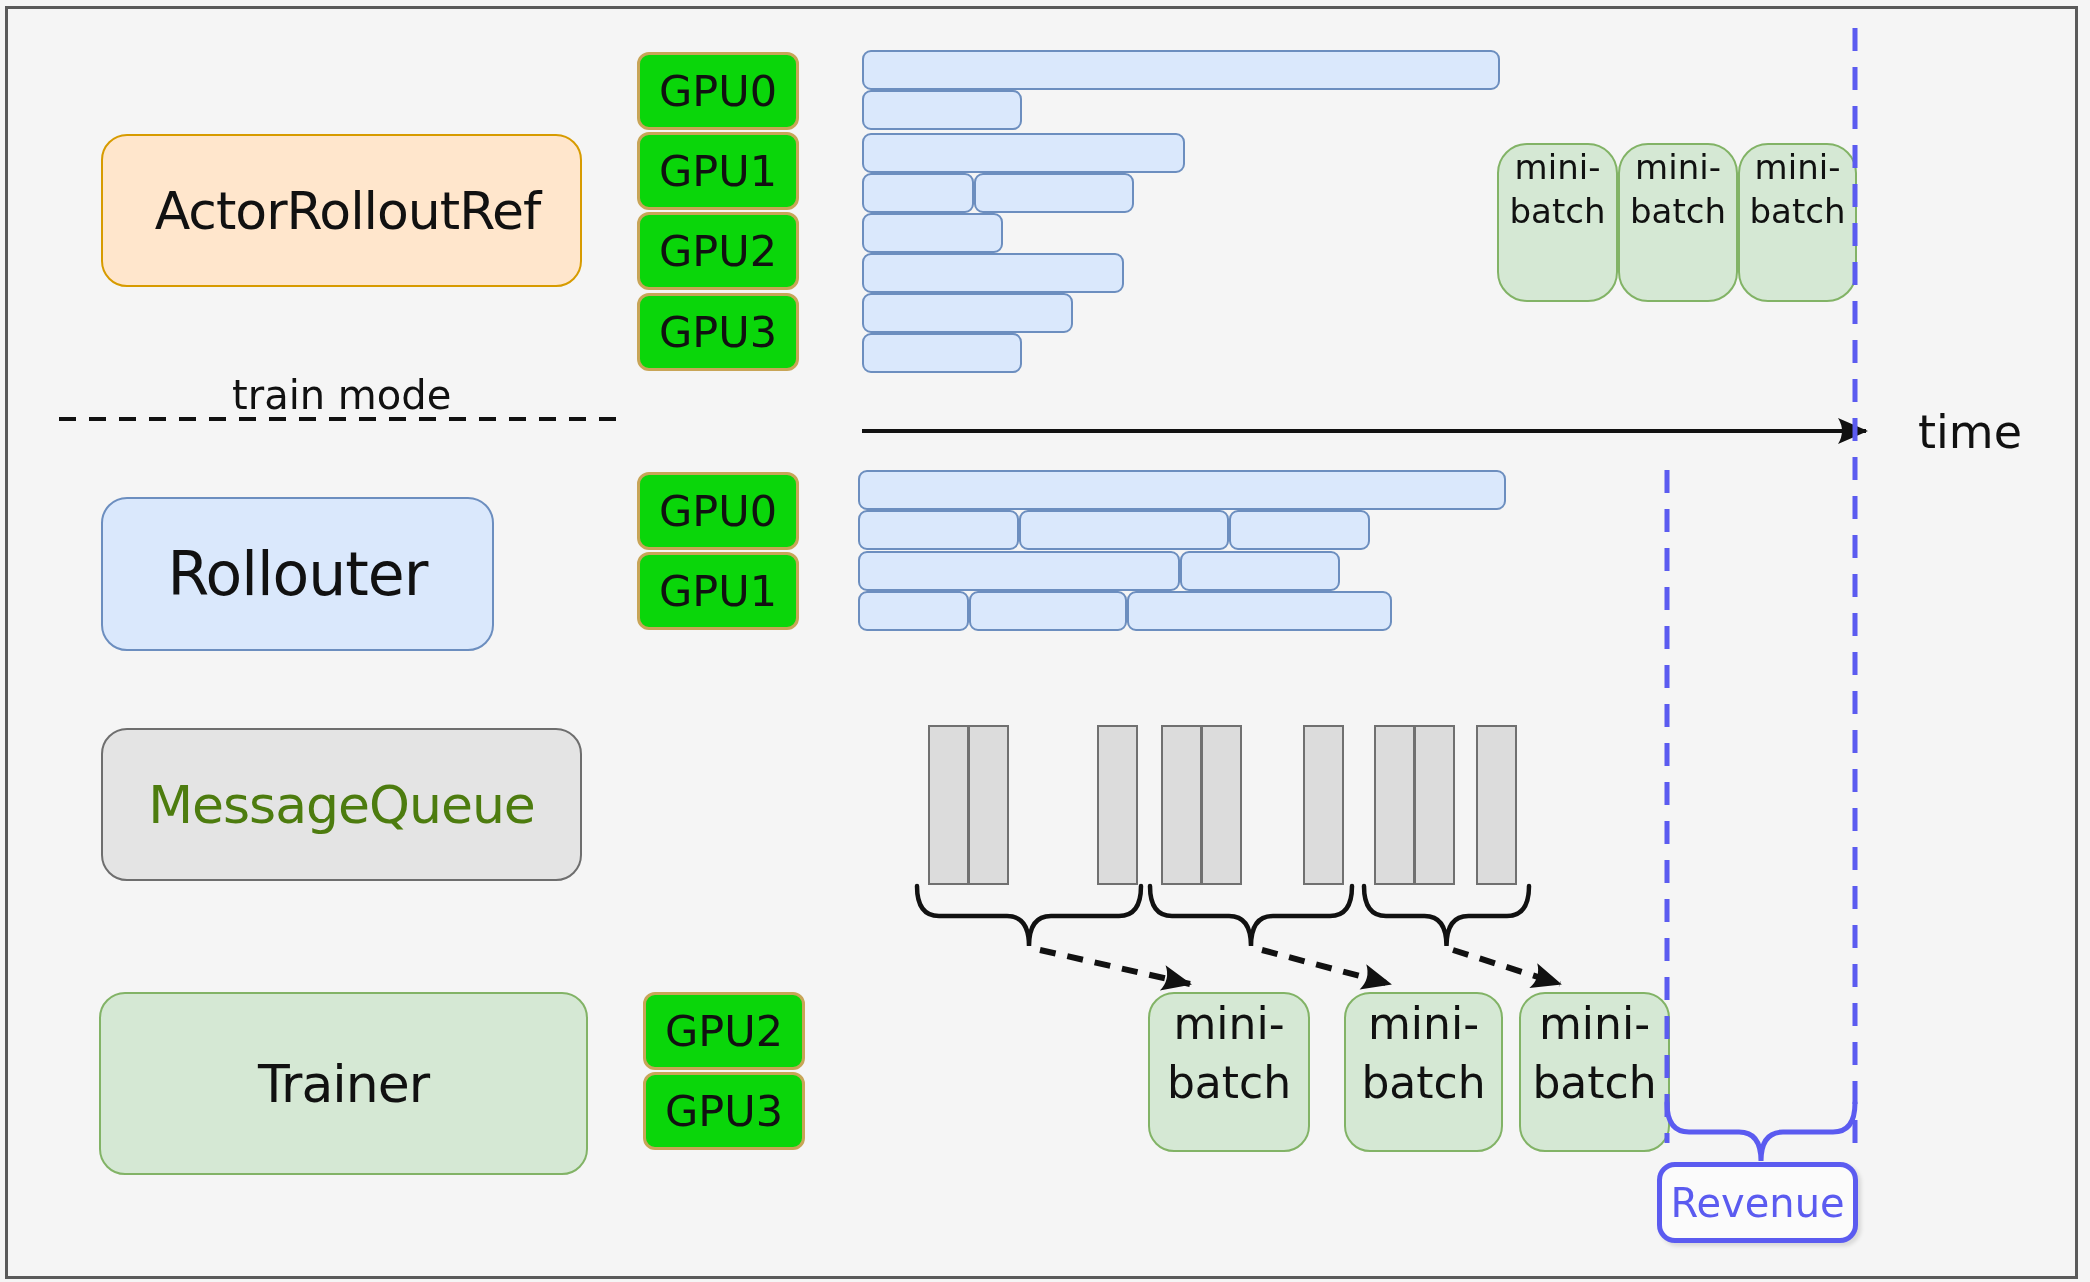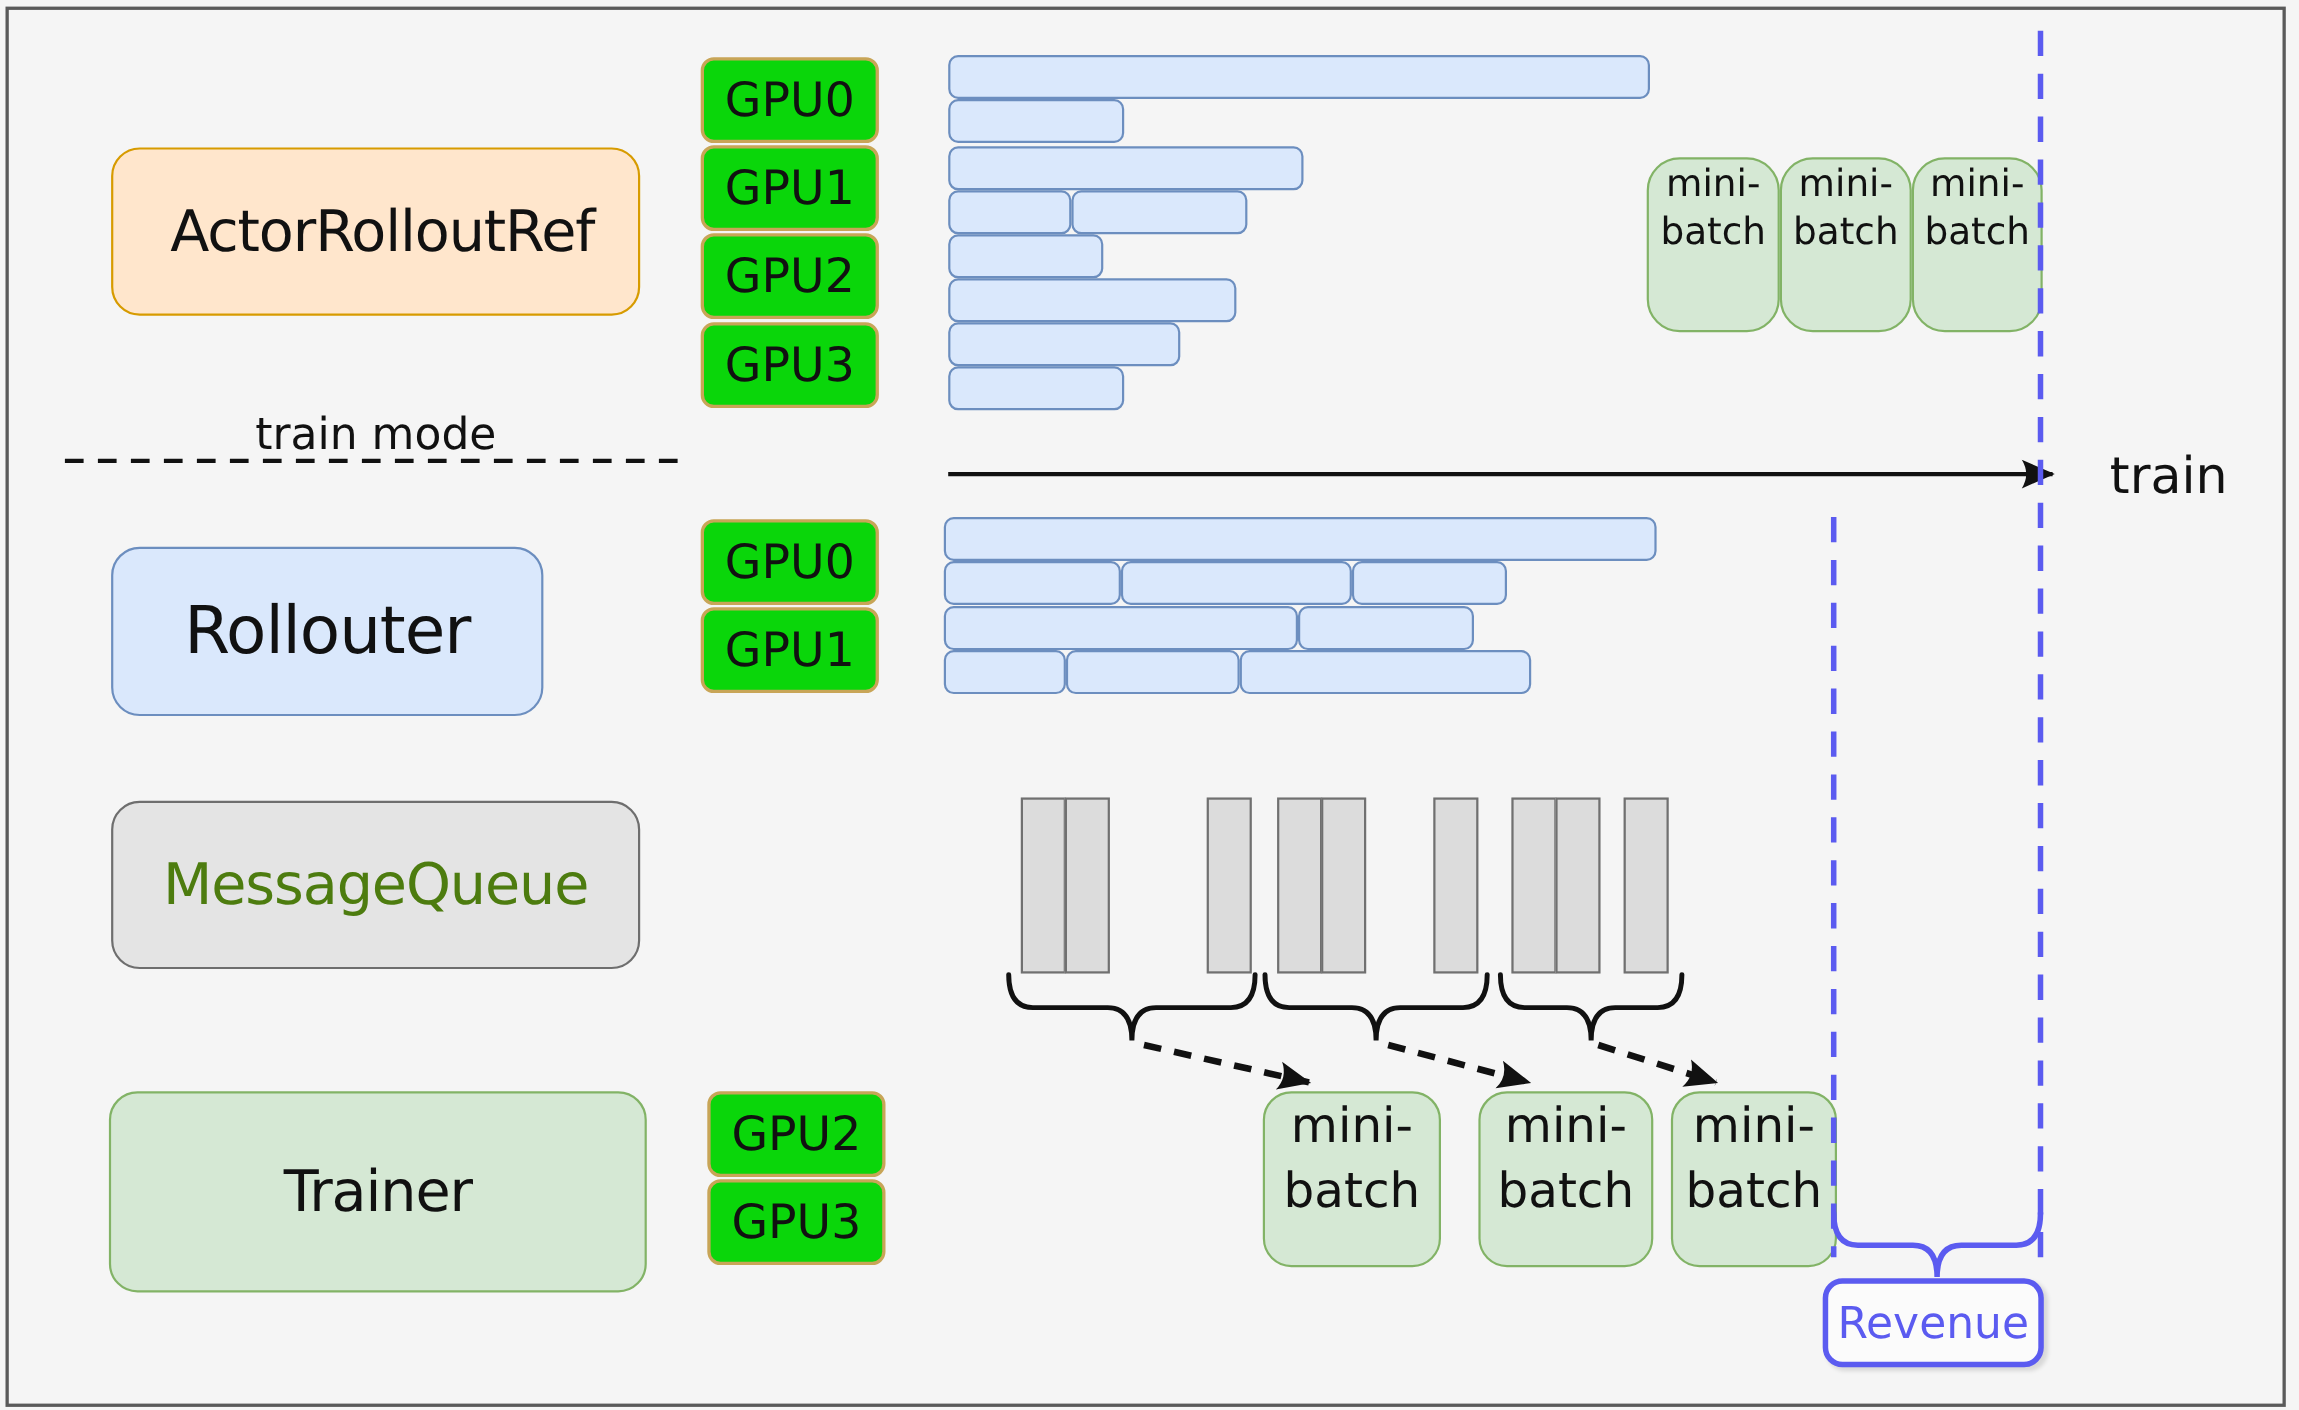--- a/index.html
+++ b/index.html
@@ -139,17 +139,17 @@
         <line x1="1040" y1="950" x2="1190" y2="984" stroke="#111111" stroke-width="6" stroke-dasharray="16 12" marker-end="url(#arrow-black)"></line>
         <line x1="1262" y1="950" x2="1390" y2="984" stroke="#111111" stroke-width="6" stroke-dasharray="16 12" marker-end="url(#arrow-black)"></line>
         <line x1="1453" y1="950" x2="1560" y2="984" stroke="#111111" stroke-width="6" stroke-dasharray="16 12" marker-end="url(#arrow-black)"></line>
         <line x1="1855" y1="28" x2="1855" y2="1143" stroke="#5b5bf0" stroke-width="5" stroke-dasharray="23 16"></line>
         <line x1="1667" y1="470" x2="1667" y2="1143" stroke="#5b5bf0" stroke-width="5" stroke-dasharray="23 16"></line>
         <path d="M 1667 1103 Q 1667 1132 1689 1132 L 1739 1132 Q 1761 1132 1761 1161 Q 1761 1132 1783 1132 L 1833 1132 Q 1855 1132 1855 1103" fill="none" stroke="#5b5bf0" stroke-width="5" stroke-linecap="round"></path>
       </g>
   </svg>
 
   <div id="train-mode-label" class="lbl">train mode</div>
-  <div id="time-label" class="lbl">train</div>
+  <div id="time-label" class="lbl">time</div>
   <div id="revenue-box">
     <span>Revenue</span>
   </div>
 </div>
 
 </body></html>

